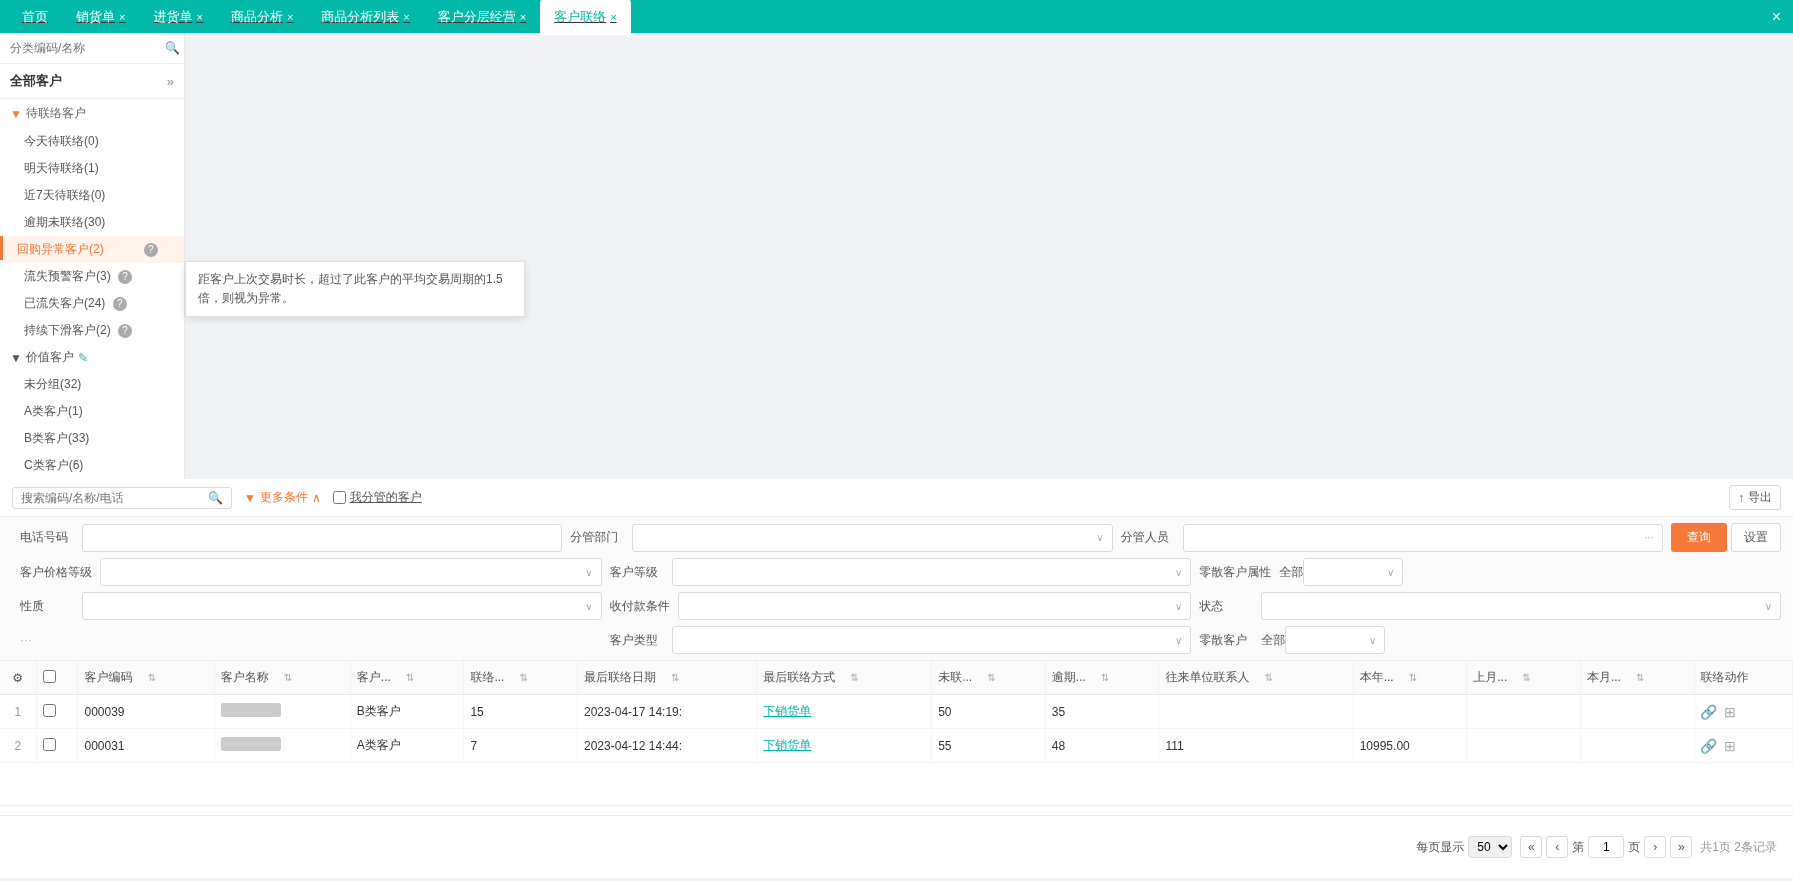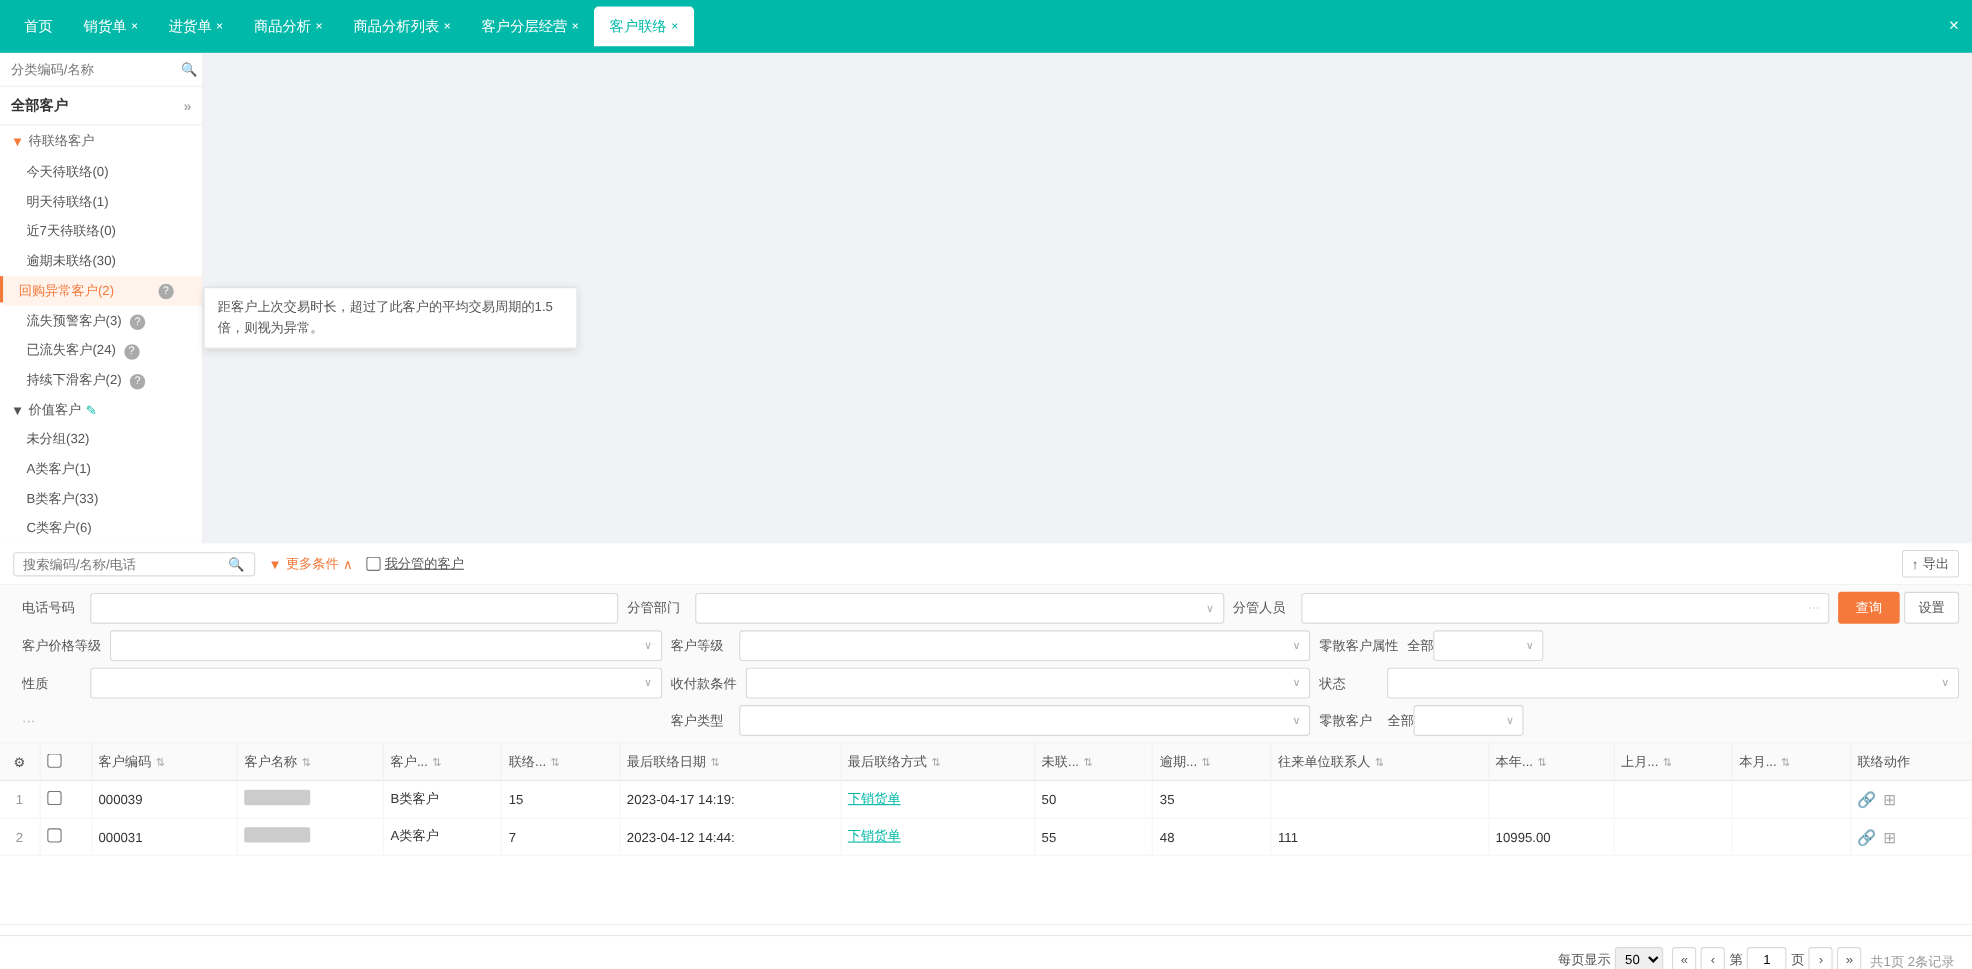--- a/index.html
+++ b/index.html
@@ -1,20 +1,20 @@
 <!DOCTYPE html>
 <html><head>
   <meta charset="utf-8">
   <style>
     * { box-sizing: border-box; margin: 0; padding: 0; }
     body { font-family: 'Microsoft YaHei', Arial, sans-serif; font-size: 12px; background: #f0f2f5; color: #333; overflow: hidden; }
 
     
     .top-nav {
-      display: flex; align-items: center; background: #00b9a8; height: 48px; padding: 0 8px; position: relative;
+      display: flex; align-items: center; background: #00b9a8; height: 33px; padding: 0 8px; position: relative; text-decoration: underline;
     }
     .nav-item {
       color: #fff; padding: 0 14px; height: 36px; display: flex; align-items: center; cursor: pointer; font-size: 13px; white-space: nowrap;
     }
     .nav-item.active { background: #fff; color: #00b9a8; border-radius: 4px 4px 0 0; }
     .nav-close { margin-left: 4px; font-size: 11px; cursor: pointer; }
     .nav-x { position: absolute; right: 12px; top: 50%; transform: translateY(-50%); color: #fff; cursor: pointer; font-size: 16px; }
 
     
     .main-layout { display: flex; height: calc(100vh - 36px); flex-direction: column; }
@@ -78,37 +78,37 @@
     tbody tr { border-bottom: 1px solid #f5f5f5; }
     tbody td { padding: 8px 6px; color: #333; border-right: 1px solid #f5f5f5; white-space: nowrap; }
     tbody td:first-child { text-align: center; color: #999; }
     .customer-name-blur { display: inline-block; width: 60px; height: 14px; background: #ccc; border-radius: 2px; }
     .link-text { color: #00b9a8; text-decoration: underline; cursor: pointer; }
     .action-icons { display: flex; gap: 6px; }
     .action-icon { color: #aaa; cursor: pointer; font-size: 14px; }
     .sort-indicator { color: #aaa; font-size: 10px; margin-left: 2px; }
 
     
-    .bottom-bar { display: flex; align-items: flex-end; justify-content: flex-end; padding: 10px 16px; border-top: 1px solid #e8e8e8; background: #fff; gap: 8px; font-size: 12px; color: #555; }
+    .bottom-bar { display: flex; align-items: center; justify-content: flex-end; padding: 20px 16px; border-top: 1px solid #e8e8e8; background: #fff; gap: 8px; font-size: 12px; color: #555; }
     .per-page { display: flex; align-items: center; gap: 4px; }
     .per-page select { border: 1px solid #d9d9d9; border-radius: 3px; padding: 2px 4px; font-size: 12px; }
     .pagination { display: flex; align-items: center; gap: 4px; }
     .page-btn { width: 22px; height: 22px; border: 1px solid #d9d9d9; border-radius: 3px; display: flex; align-items: center; justify-content: center; cursor: pointer; color: #555; background: #fff; }
     .page-input { width: 36px; height: 22px; border: 1px solid #d9d9d9; border-radius: 3px; text-align: center; font-size: 12px; }
     .total-text { color: #999; }
 
     
     .bottom-scrollbar { height: 10px; border-top: 1px solid #f0f0f0; overflow-x: auto; }
     .bottom-scrollbar-inner { height: 10px; width: 2000px; }
 
     
     input[type=checkbox] { cursor: pointer; }
 
     
-    .col-header { display: flex; align-items: center; gap: 2px; }
+    .col-header { display: flex; align-items: center; gap: 13px; }
   </style>
 </head>
 <body>
 
 <div class="top-nav">
   <div class="nav-item">
     <span>首页</span>
   </div>
   <div class="nav-item">
     <span>销货单</span>

